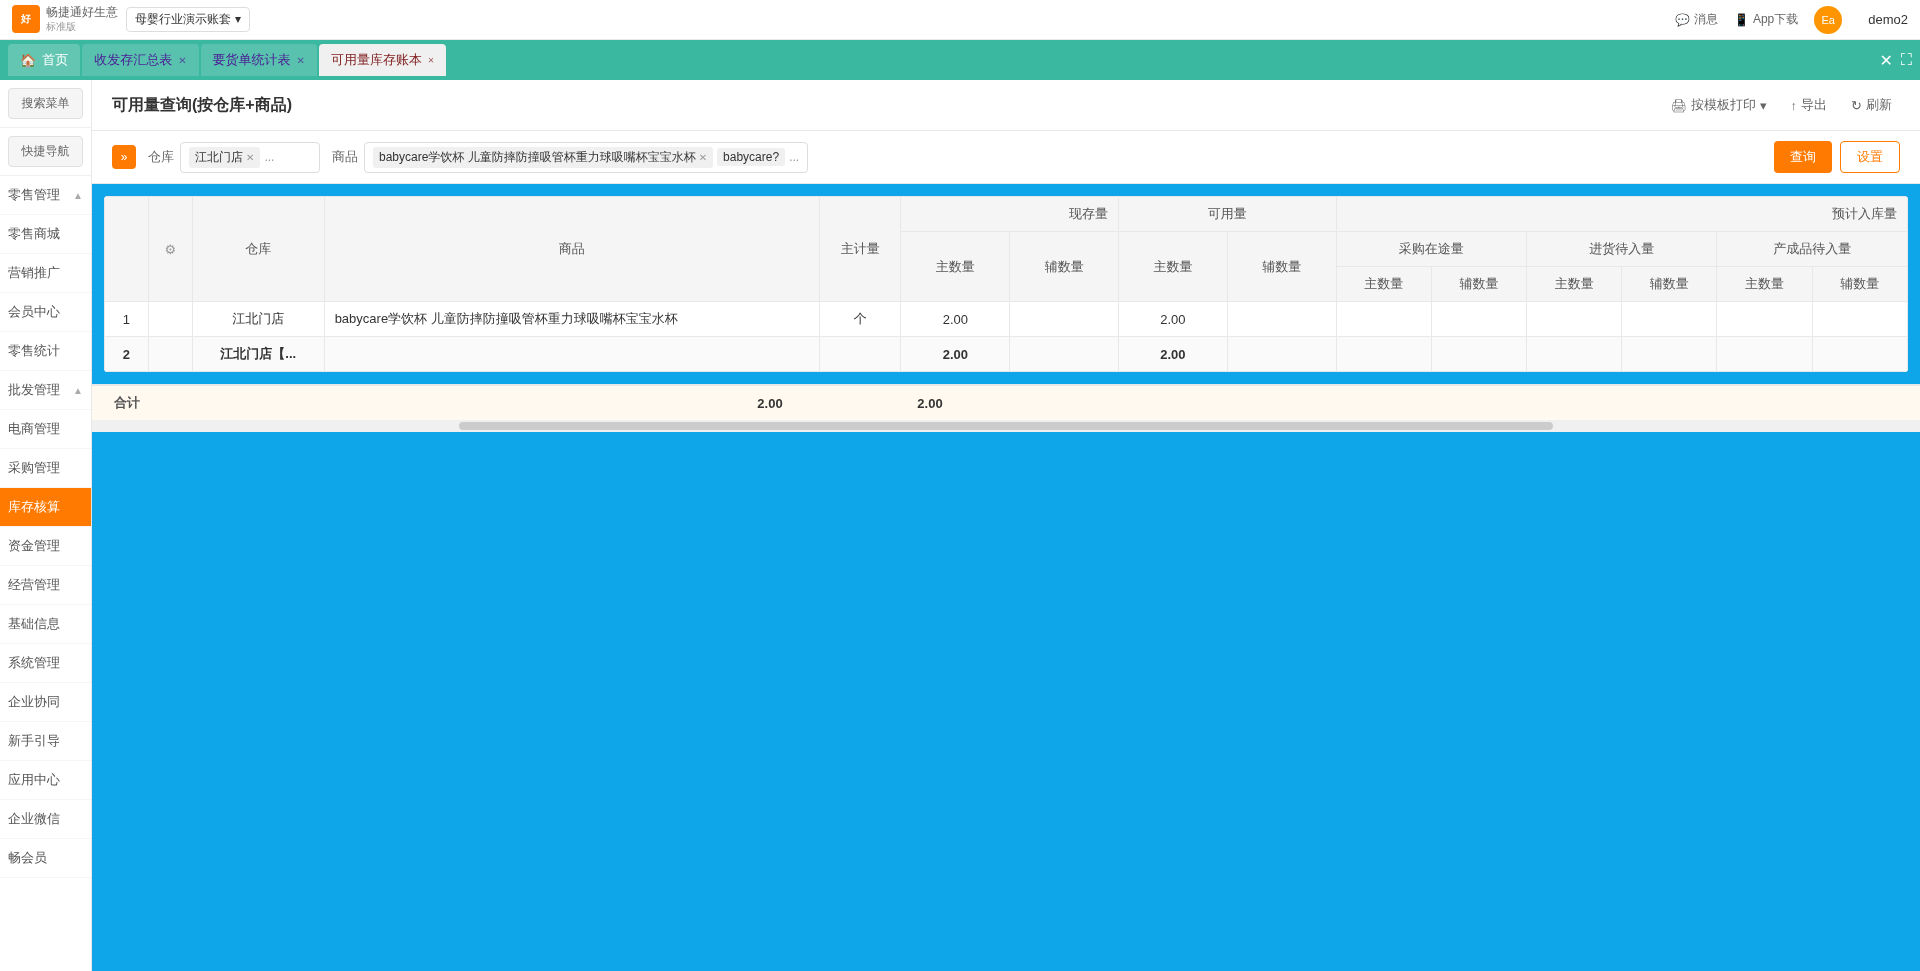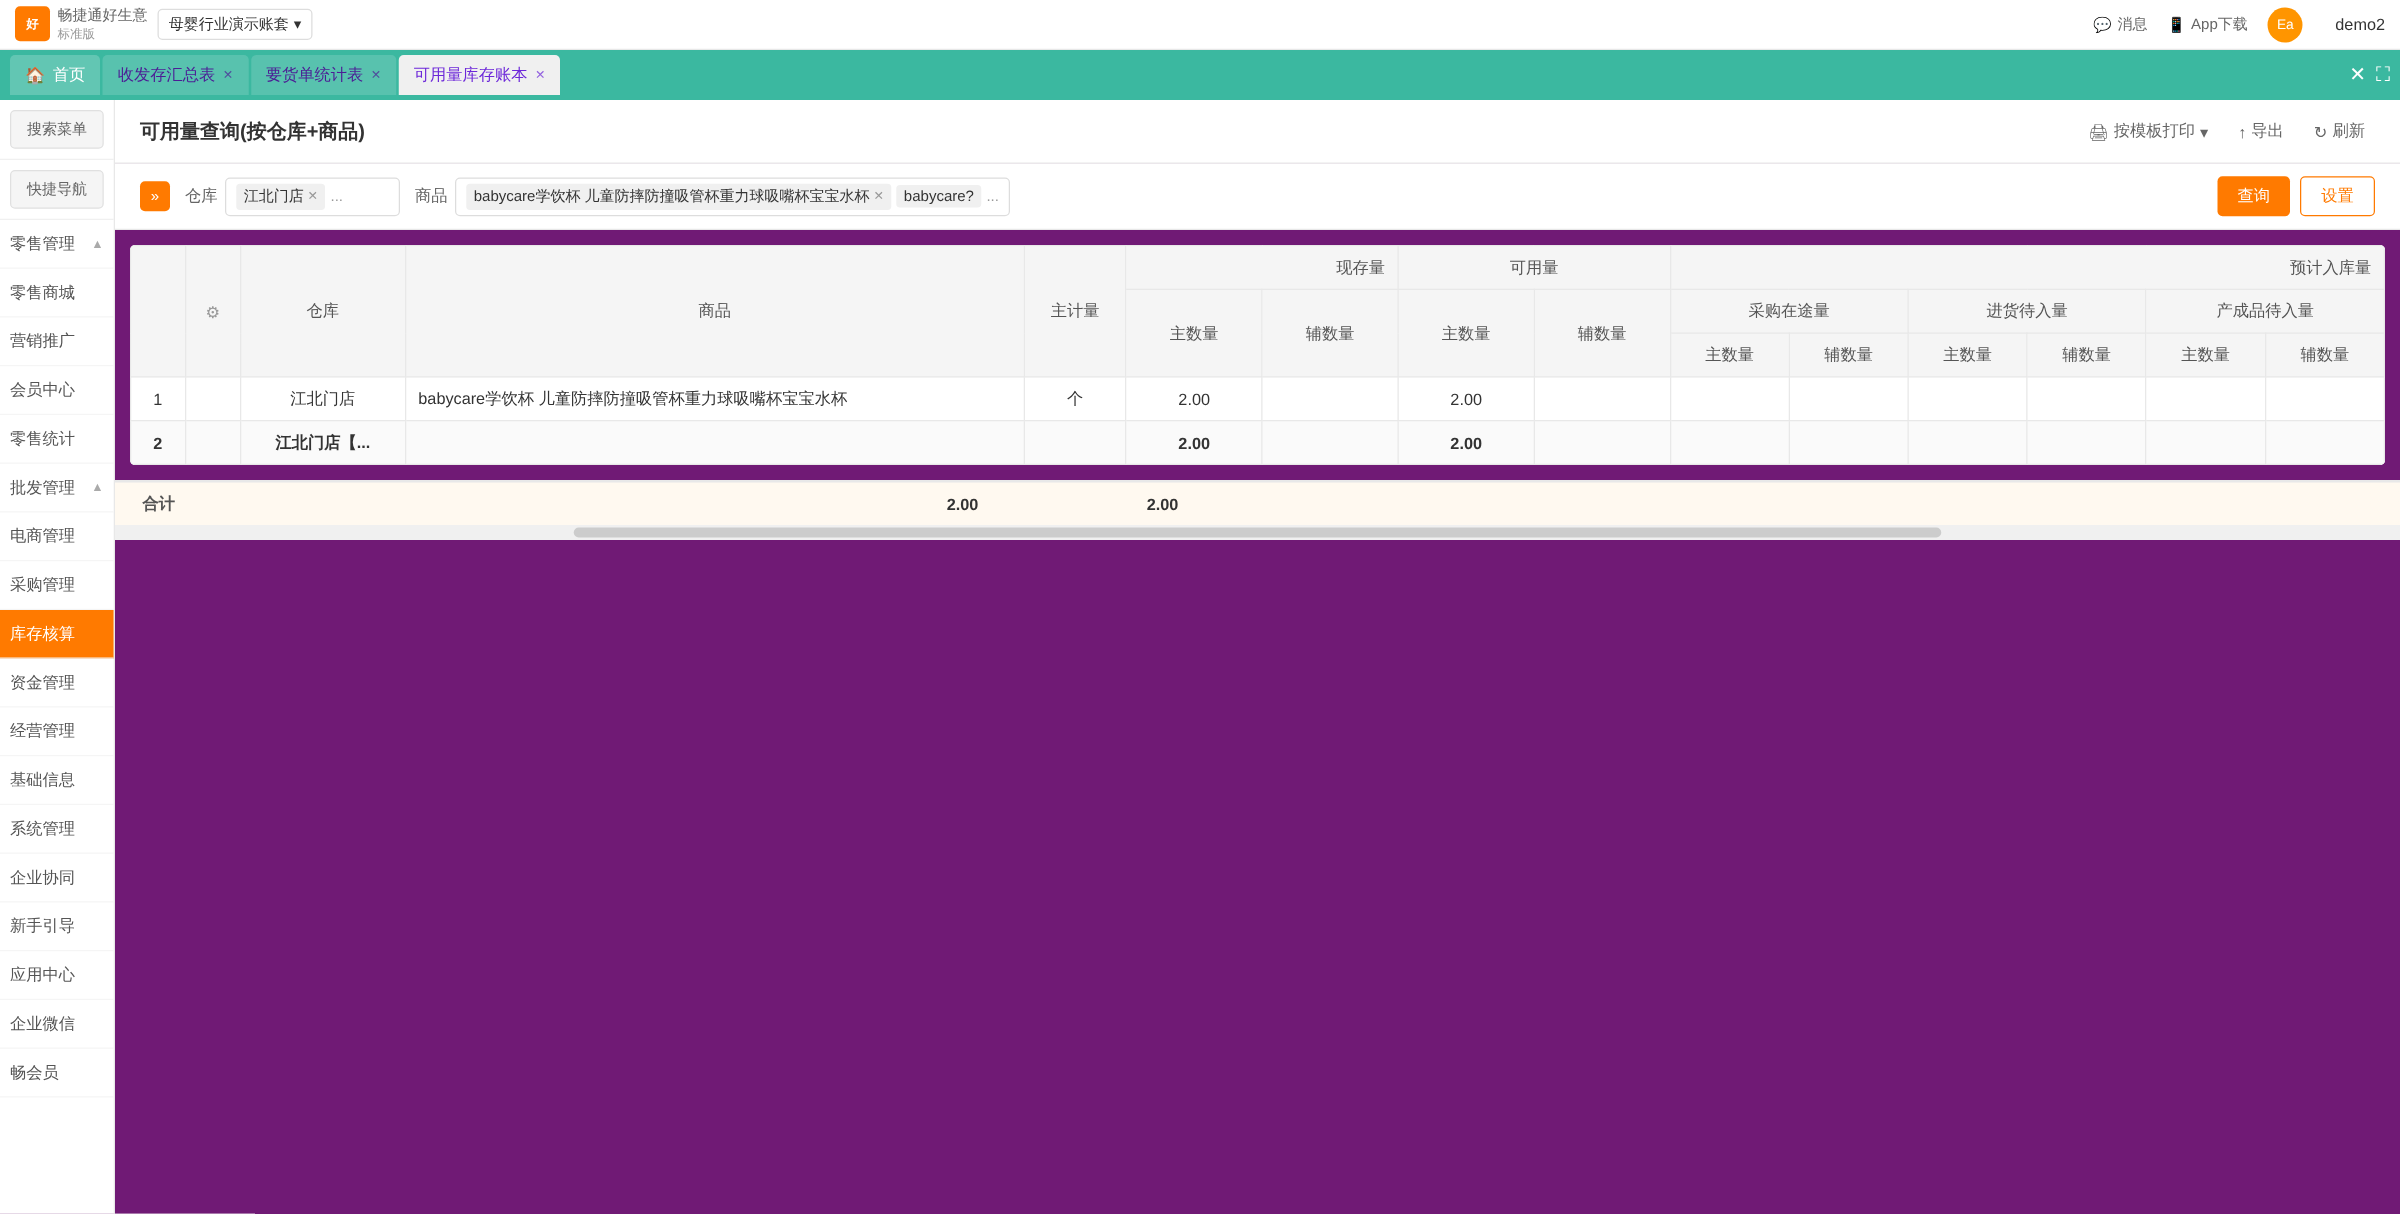--- a/index.html
+++ b/index.html
@@ -47,21 +47,21 @@
       padding: 0 12px;
       display: flex; align-items: center; gap: 6px;
       border-radius: 4px 4px 0 0;
       cursor: pointer;
       font-size: 13px;
       white-space: nowrap;
       position: relative;
     }
     .nav-tab.home { background: rgba(255,255,255,0.2); color: white; }
     .nav-tab.normal { background: rgba(255,255,255,0.15); color: #4c1d95; }
-    .nav-tab.active { background: #f0f0f0; color: #6d28d9; }
+    .nav-tab.active { background: #f0f0f0; color: #7f1d1d; font-family: Liberation Mono, monospace; }
     .nav-tab .close-btn { font-size: 10px; cursor: pointer; opacity: 0.7; }
     .nav-tabs-end { margin-left: auto; display: flex; gap: 8px; align-items: center; }
     .nav-tab-close-all { color: white; cursor: pointer; font-size: 16px; }
     .nav-tab-expand { color: white; cursor: pointer; font-size: 16px; }
 
     
     .main-layout {
       display: flex;
       flex: 1;
       overflow: hidden;
@@ -103,21 +103,21 @@
       border-bottom: 1px solid #f5f5f5;
     }
     .sidebar-menu-item.active { background: #ff7a00; color: white; }
     .sidebar-menu-item .arrow { font-size: 10px; color: #aaa; }
 
     
     .content-area {
       flex: 1;
       overflow-y: auto;
       padding: 0;
-      background: #701a75;
+      background: #0ea5e9;
     }
 
     
     .page-header {
       background: #fff;
       padding: 12px 20px;
       display: flex;
       align-items: center;
       justify-content: space-between;
       border-bottom: 1px solid #e8e8e8;

